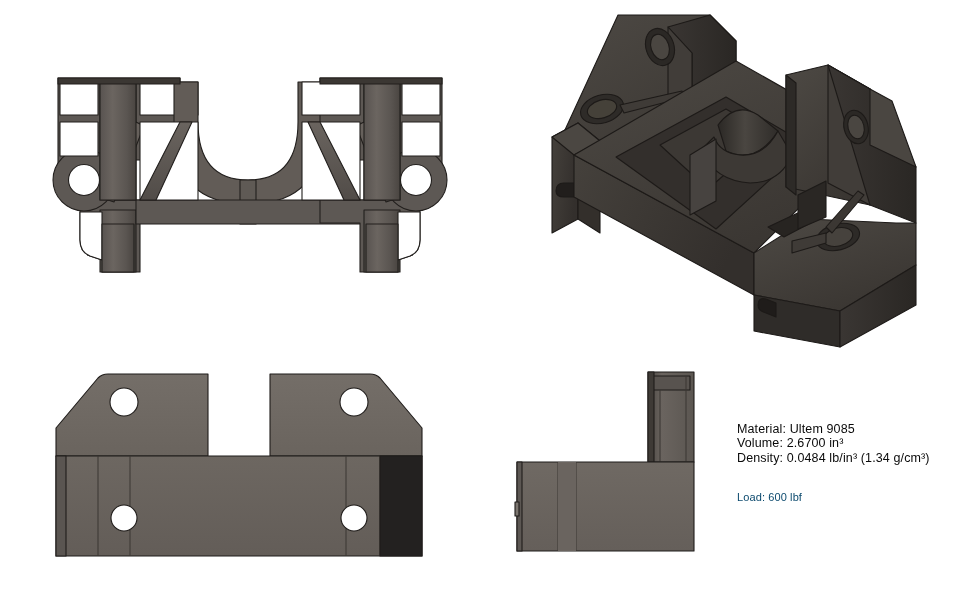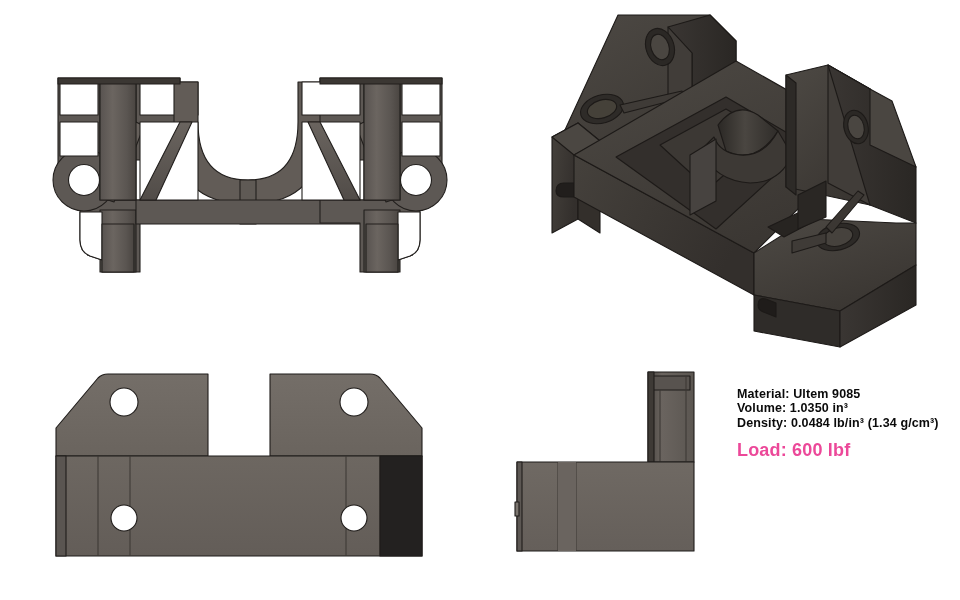--- a/index.html
+++ b/index.html
@@ -27,38 +27,37 @@
     position: absolute;
   }
   #view-top      { left: 40px;  top: 60px;  width: 420px; height: 220px; }
   #view-iso      { left: 540px; top: 5px;   width: 412px; height: 320px; }
   #view-front    { left: 40px;  top: 360px; width: 412px; height: 210px; }
   #view-side     { left: 500px; top: 360px; width: 210px; height: 200px; }
 
   #spec-panel {
     position: absolute;
     left: 737px;
-    top: 387px;
+    top: 422px;
     width: 216px;
-    font-weight: bold;
   }
   .spec-group-a { }
   .spec-line {
     font-size: 12.5px;
     line-height: 14.4px;
     white-space: nowrap;
     color: #0a0a0a;
     letter-spacing: 0.01em;
   }
   .spec-spaced {
-    font-size: 18px;
+    font-size: 11px;
     line-height: 14.4px;
     white-space: nowrap;
-    color: #ec4899;
-    margin-top: 13px;
+    color: #0c4a6e;
+    margin-top: 25px;
     letter-spacing: 0.01em;
   }
   svg { display: block; overflow: visible; }
 </style>
 </head>
 <body>
 
 <div class="canvas">
 
   <div class="view" id="view-top">
@@ -289,19 +288,19 @@
         <rect x="58" y="102" width="18" height="89" fill="#6a645f" stroke="none"></rect>
 
         <rect x="15" y="142" width="4" height="14" fill="#7b756f" stroke="#1f1c1a"></rect>
       </g>
     </svg>
   </div>
 
   <div id="spec-panel">
     <div class="spec-group-a">
       <div class="spec-line">Material: Ultem 9085</div>
-      <div class="spec-line">Volume: 1.0350 in³</div>
+      <div class="spec-line">Volume: 2.6700 in³</div>
       <div class="spec-line">Density: 0.0484 lb/in³ (1.34 g/cm³)</div>
     </div>
     <div class="spec-spaced">Load: 600 lbf</div>
   </div>
 
 </div>
 
 </body></html>

